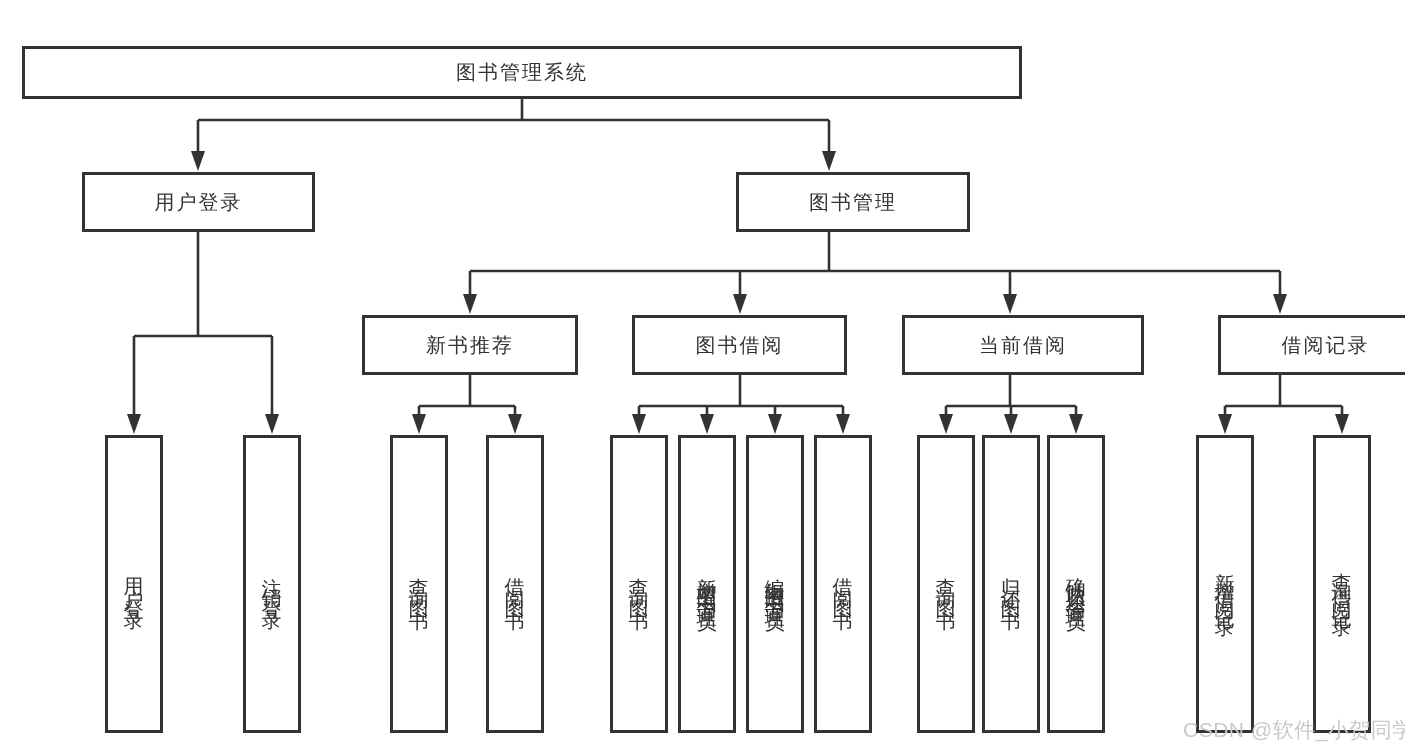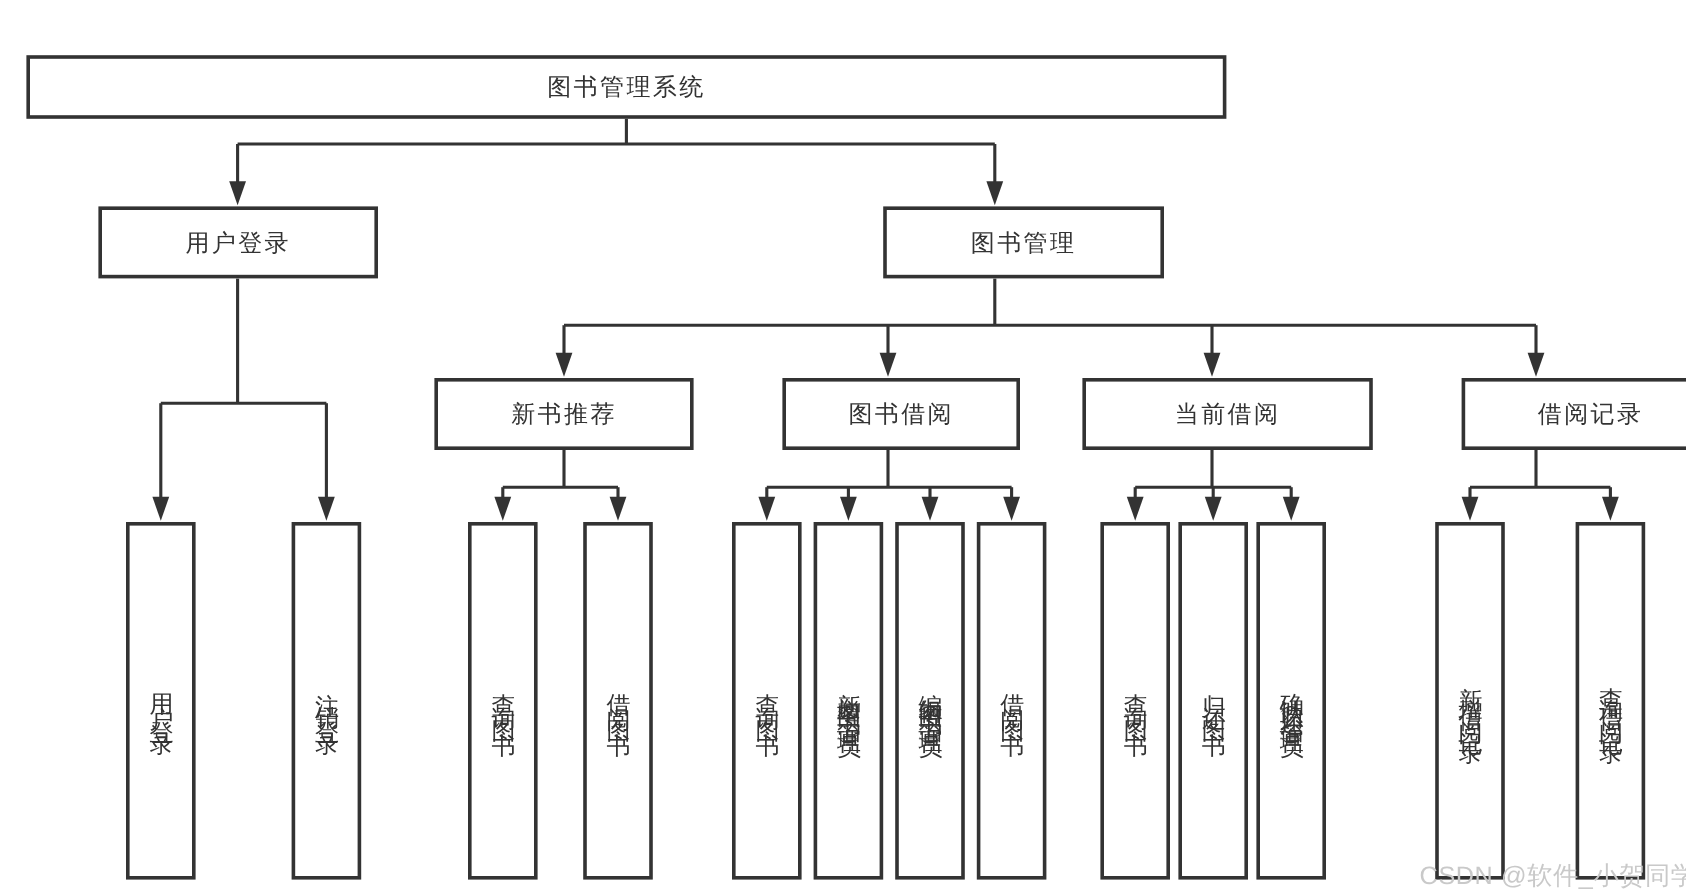--- a/index.html
+++ b/index.html
@@ -142,21 +142,21 @@
   <div class="box h" style="left:82px; top:172px; width:233px; height:60px;">
     <span>用户登录</span>
   </div>
   <div class="box h" style="left:712px; top:172px; width:234px; height:60px;margin-left:24px;">
     <span>图书管理</span>
   </div>
 
   <div class="box h" style="left:362px; top:315px; width:216px; height:60px;">
     <span>新书推荐</span>
   </div>
-  <div class="box h" style="left:652px; top:315px; width:198px; height:60px;">
+  <div class="box h" style="left:632px; top:315px; width:215px; height:60px;">
     <span>图书借阅</span>
   </div>
   <div class="box h" style="left:902px; top:315px; width:242px; height:60px;">
     <span>当前借阅</span>
   </div>
   <div class="box h" style="left:1173px; top:315px; width:215px; height:60px;margin-left:45px;">
     <span>借阅记录</span>
   </div>
 
   <div class="box v" style="left:105px; top:435px; width:58px; height:298px;">

